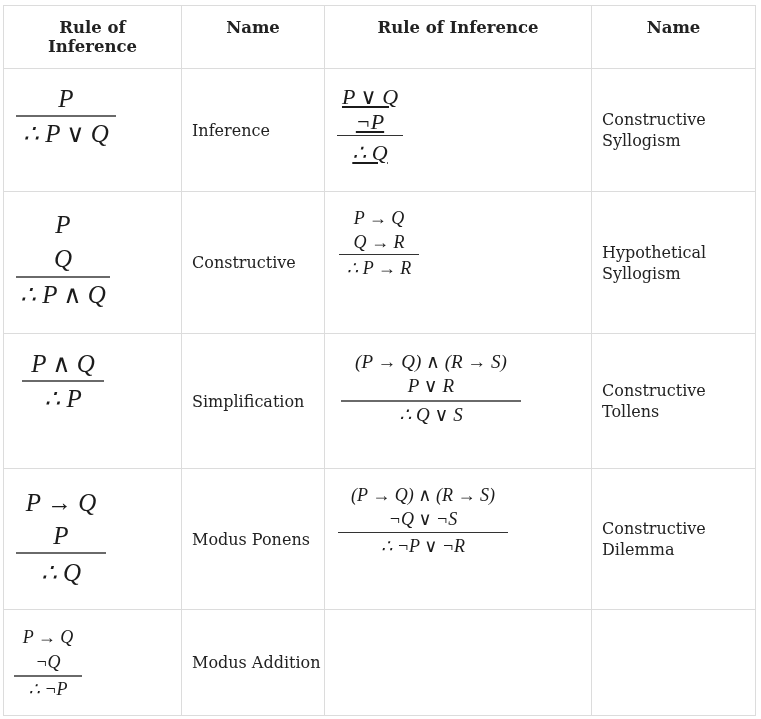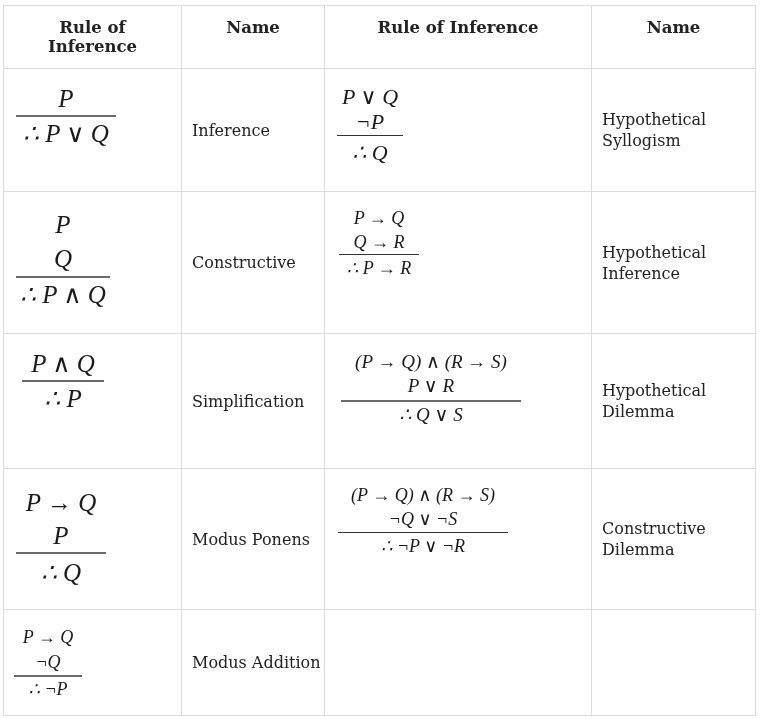--- a/index.html
+++ b/index.html
@@ -50,69 +50,69 @@
   <tr style="height:123px">
     <td style="vertical-align:top;padding:16px 0 0 12px;">
       <div class="math" style="font-size:25px;line-height:28px;">
         <span class="line">P</span>
         <span class="bar" style="width:100px"></span>
         <span class="line">∴ P ∨ Q</span>
       </div>
     </td>
     <td class="name">Inference</td>
     <td style="vertical-align:top;padding:15px 0 0 12px;">
-      <div class="math" style="font-size:22px;line-height:25px;">
+      <div class="math" style="font-size:22px;line-height:25px;text-decoration:underline;">
         <span class="line">P ∨ Q</span>
         <span class="line">¬P</span>
         <span class="bar thin" style="width:66px;margin:1px 0 4px 0;"></span>
         <span class="line">∴ Q</span>
       </div>
     </td>
-    <td class="name"><span style="display:inline-block;width:110px">Hypothetical Syllogism</span></td>
+    <td class="name"><span style="display:inline-block;width:110px">Constructive Syllogism</span></td>
   </tr>
 
   <tr style="height:142px">
     <td style="vertical-align:top;padding:16px 0 0 12px;">
       <div class="math" style="font-size:25px;line-height:34px;">
         <span class="line">P</span>
         <span class="line">Q</span>
         <span class="bar" style="width:94px;margin:0 0 0 0;"></span>
         <span class="line">∴ P ∧ Q</span>
       </div>
     </td>
     <td class="name">Constructive</td>
     <td style="vertical-align:top;padding:14px 0 0 14px;">
       <div class="math" style="font-size:18px;line-height:24px;">
         <span class="line">P → Q</span>
         <span class="line">Q → R</span>
         <span class="bar thin" style="width:80px;margin:0 0 1px 0;"></span>
         <span class="line">∴ P → R</span>
       </div>
     </td>
-    <td class="name"><span style="display:inline-block;width:110px">Hypothetical Inference</span></td>
+    <td class="name"><span style="display:inline-block;width:110px">Hypothetical Syllogism</span></td>
   </tr>
 
   <tr style="height:135px">
     <td style="vertical-align:top;padding:16px 12px 0 18px;">
       <div class="math" style="font-size:25px;line-height:28px;">
         <span class="line">P ∧ Q</span>
         <span class="bar" style="width:82px"></span>
         <span class="line">∴ P</span>
       </div>
     </td>
     <td class="name">Simplification</td>
     <td style="vertical-align:top;padding:16px 0 0 16px;">
       <div class="math" style="font-size:19px;line-height:24px;">
         <span class="line">(P → Q) ∧ (R → S)</span>
         <span class="line">P ∨ R</span>
         <span class="bar" style="width:180px;margin:2px 0 1px 0;"></span>
         <span class="line">∴ Q ∨ S</span>
       </div>
     </td>
-    <td class="name"><span style="display:inline-block;width:110px">Hypothetical Dilemma</span></td>
+    <td class="name"><span style="display:inline-block;width:110px">Constructive Tollens</span></td>
   </tr>
 
   <tr style="height:141px">
     <td style="vertical-align:top;padding:17px 0 0 12px;">
       <div class="math" style="font-size:25px;line-height:33px;">
         <span class="line">P → Q</span>
         <span class="line">P</span>
         <span class="bar" style="width:90px;margin:0 0 2px 0;"></span>
         <span class="line">∴ Q</span>
       </div>

